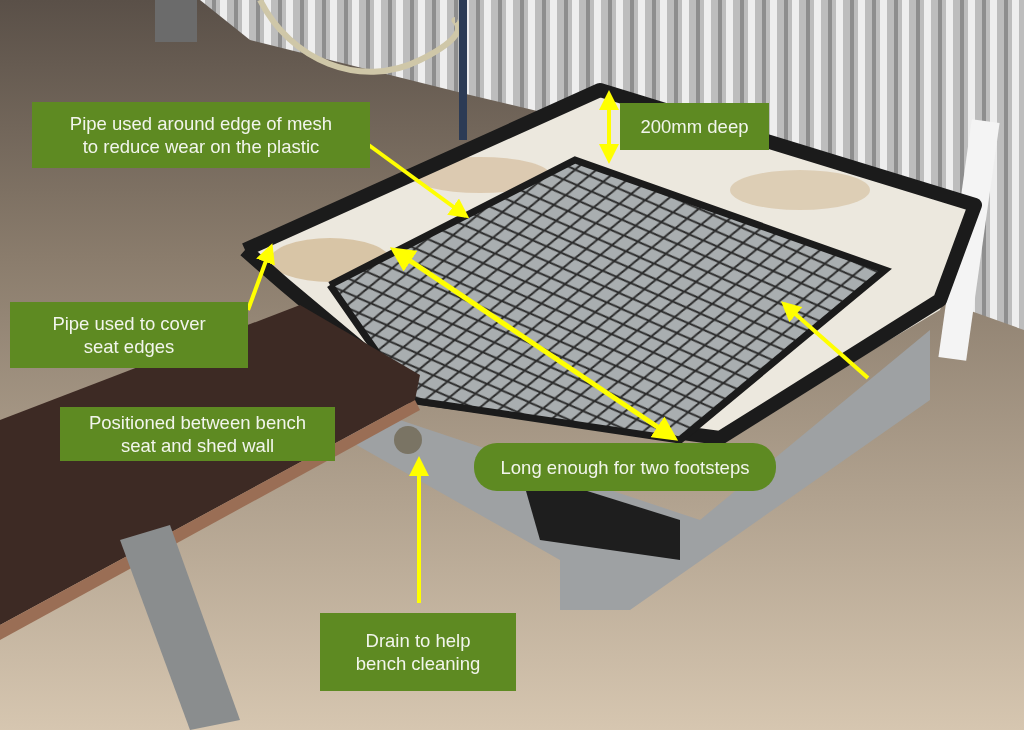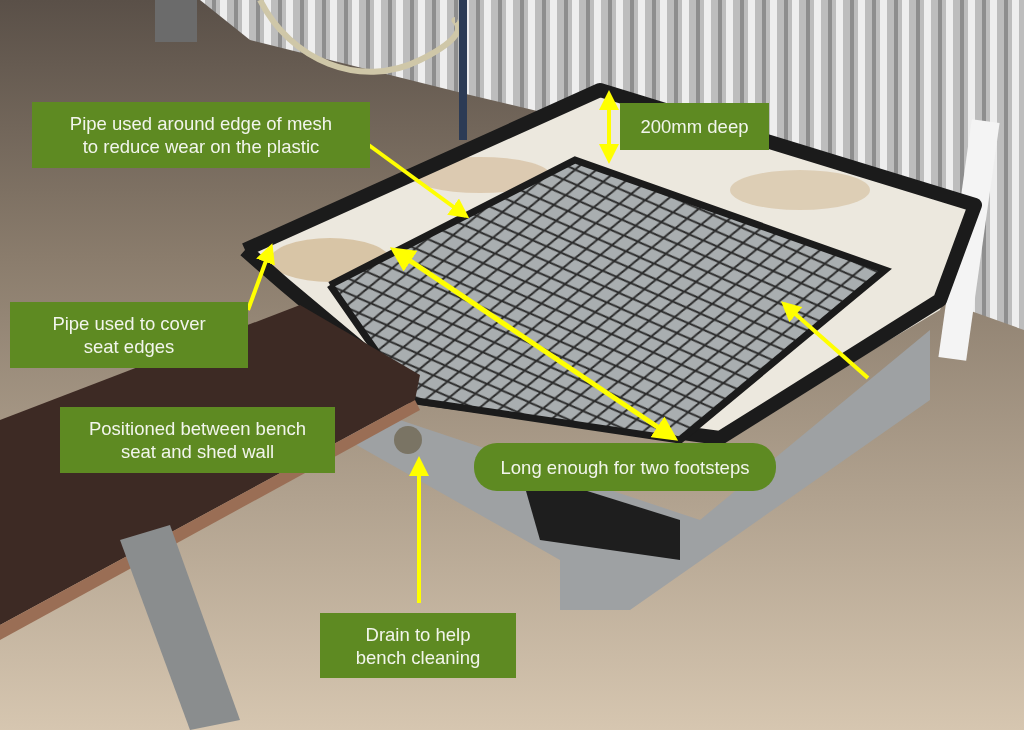--- a/index.html
+++ b/index.html
@@ -100,29 +100,29 @@
   </div>
   <div class="label" style="left:620px;top:103px;width:149px;height:47px;justify-content:center;">
     <span>200mm deep</span>
   </div>
   <div class="label" style="left:10px;top:286px;width:238px;height:66px;margin-top:16px;">
     <div>
         <span>Pipe used to cover</span>
         <span>seat edges</span>
       </div>
   </div>
-  <div class="label" style="left:60px;top:407px;width:275px;height:66px;">
+  <div class="label" style="left:60px;top:407px;width:275px;height:54px;">
     <div>
         <span>Positioned between bench</span>
         <span>seat and shed wall</span>
       </div>
   </div>
   <div class="label" style="left:474px;top:443px;width:302px;height:48px;border-radius:23px;">
     <span>Long enough for two footsteps</span>
   </div>
-  <div class="label" style="left:320px;top:613px;width:196px;height:65px;">
+  <div class="label" style="left:320px;top:613px;width:196px;height:78px;">
     <div>
         <span>Drain to help</span>
         <span>bench cleaning</span>
       </div>
   </div>
 
 </div>
 
 </body></html>

